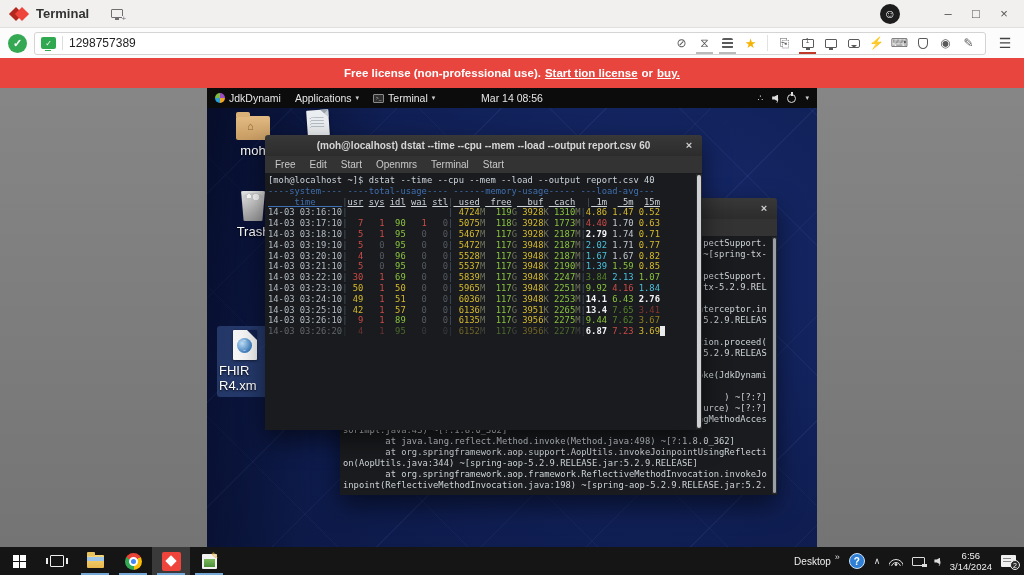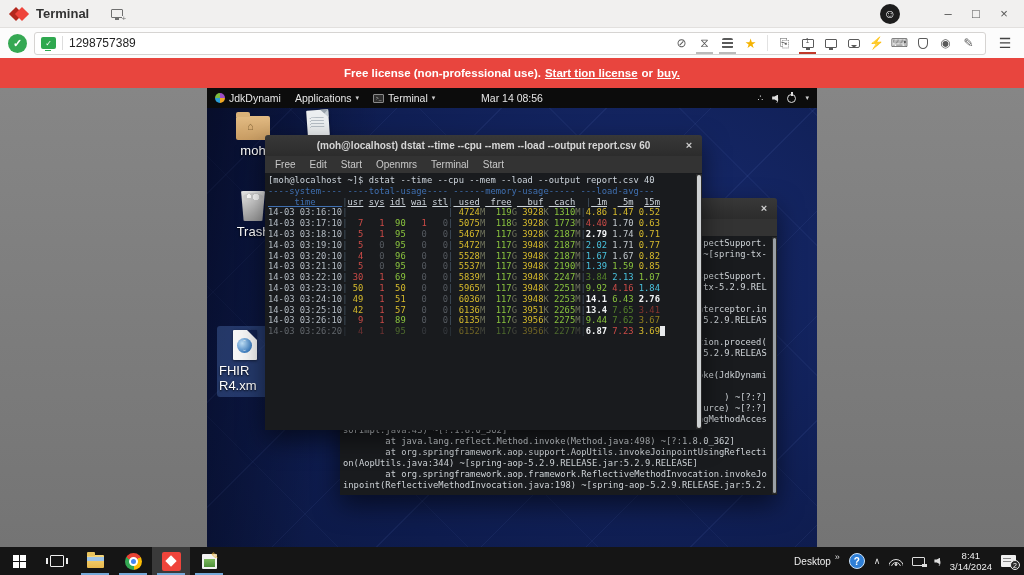--- a/index.html
+++ b/index.html
@@ -404,21 +404,21 @@
           <i></i>
           <i></i>
           <i></i>
         </span>
       <span class="plugpc"></span>
       <span class="gitem">
           <span class="spk"></span>
           <span class="spk-w">)</span>
         </span>
       <span class="tb-clock">
-        <div>8:41</div>
+        <div>6:56</div>
         <div>3/14/2024</div>
       </span>
       <span class="notif">
           <span class="badge">2</span>
         </span>
     </div>
   </div>
 </div>
 
 </body></html>

